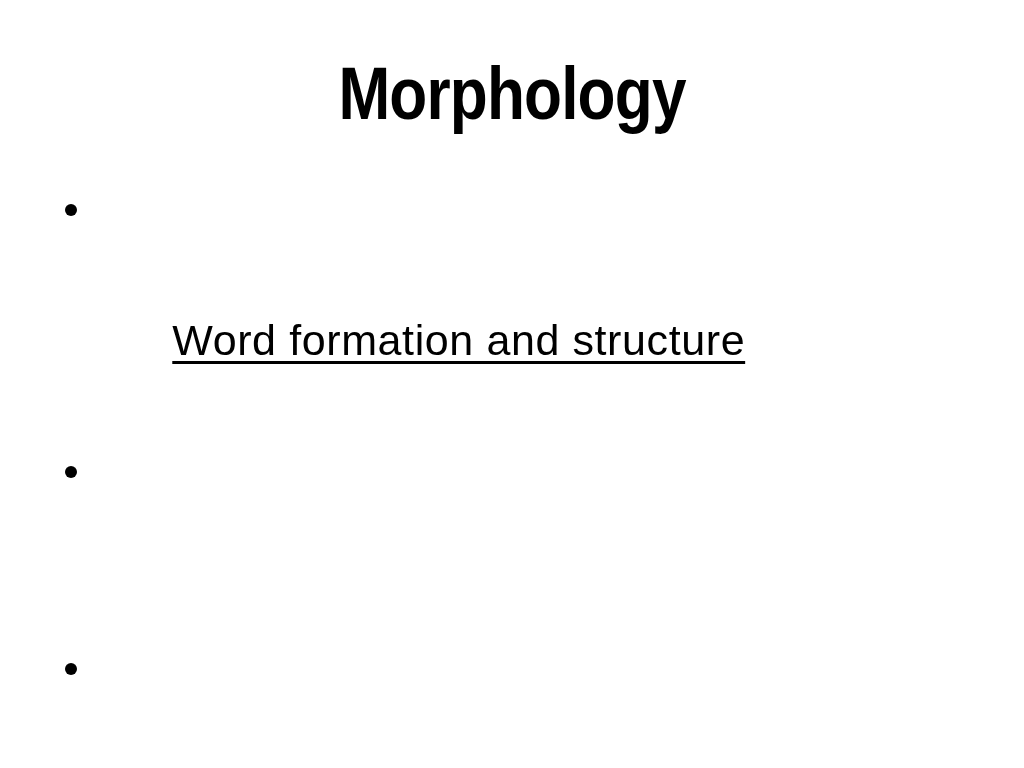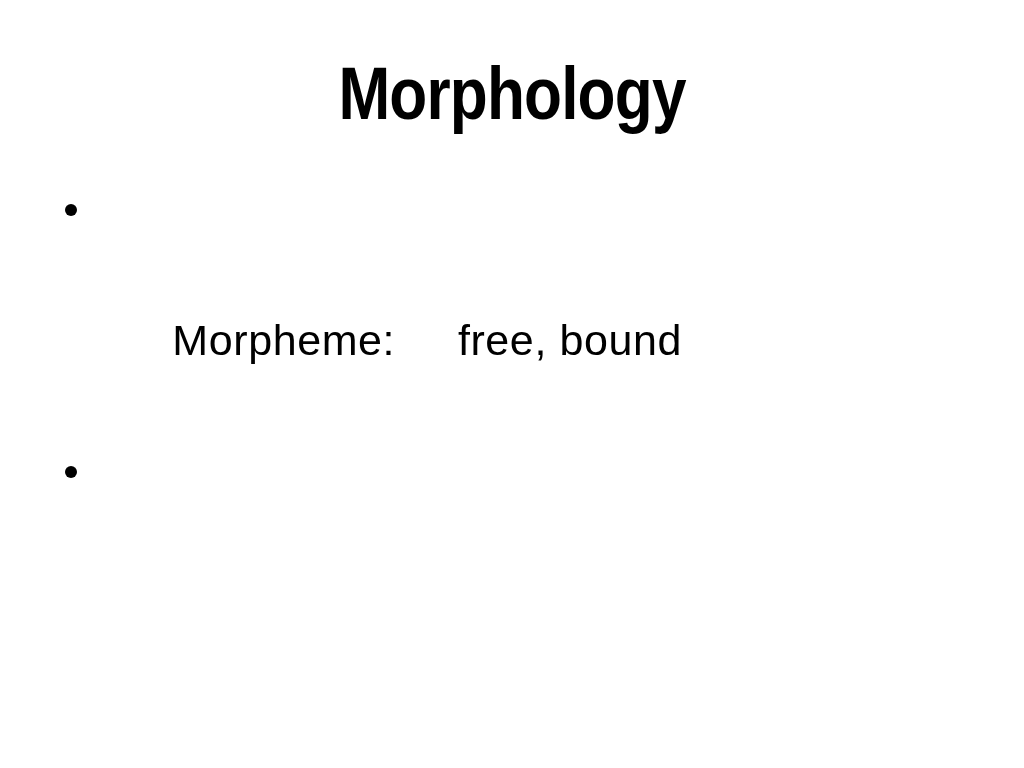--- a/index.html
+++ b/index.html
@@ -69,24 +69,27 @@
 </style>
 </head>
 <body>
 
 <div class="slide">
 
   <div class="slide-title">Morphology</div>
 
   <ul class="bullet-list">
 
+    <li class="bullet-item underlined">
+      <span class="bullet-dot"></span>
+      <span class="bullet-text">Word formation and structure</span>
+    </li>
 
     <li class="bullet-item">
       <span class="bullet-dot"></span>
-      <span class="bullet-text">Morpheme:     free, bound</span>
     </li>
 
     <li class="bullet-item">
       <span class="bullet-dot"></span>
       
     </li>
 
   </ul>
 </div>
 

